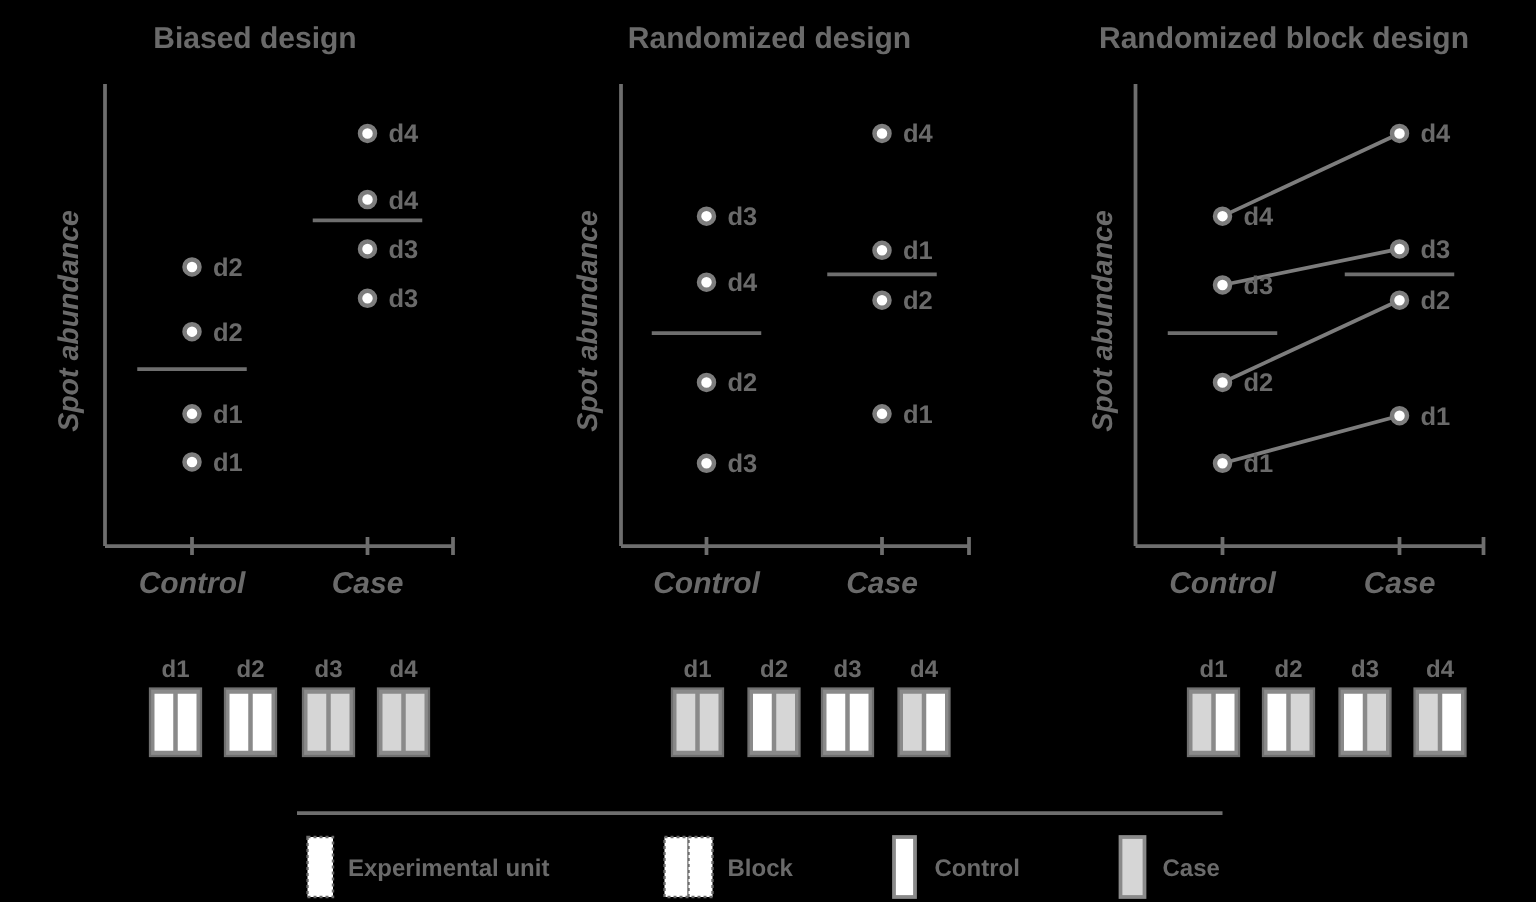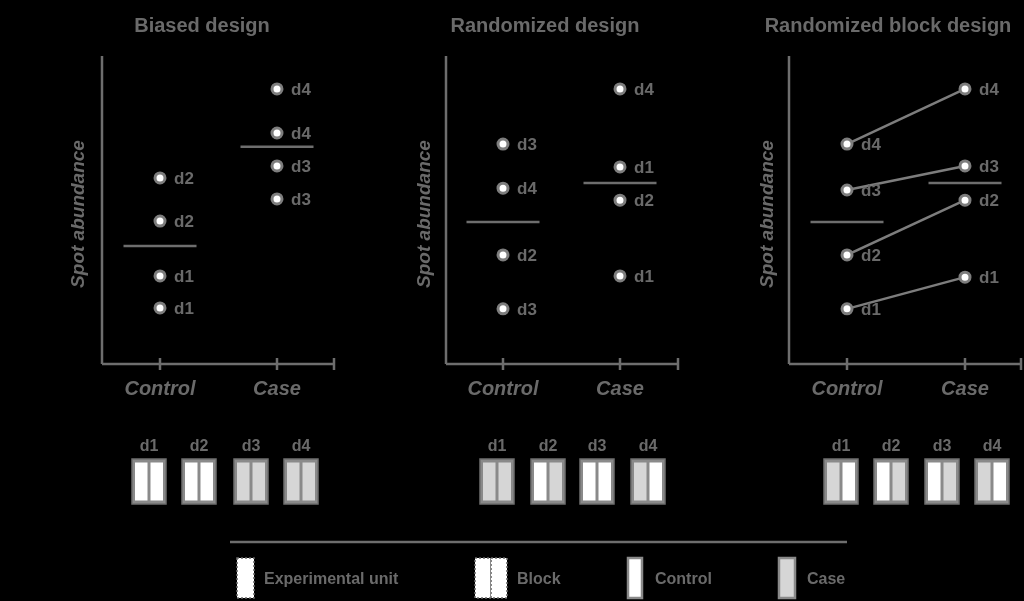--- a/index.html
+++ b/index.html
@@ -8,21 +8,20 @@
     background: #000000;
     width: 1024px;
     height: 601px;
     overflow: hidden;
   }
   #figure-wrap {
     position: relative;
     width: 889px;
     height: 601px;
     background: #000000;
-    margin-left: 32px;
   }
   svg text {
     font-family: "Liberation Sans", "DejaVu Sans", sans-serif;
   }
 </style>
 </head>
 <body>
 
 <div id="figure-wrap">
   <svg id="figure-svg" width="1024" height="601" viewBox="0 0 1024 601" xmlns="http://www.w3.org/2000/svg">

